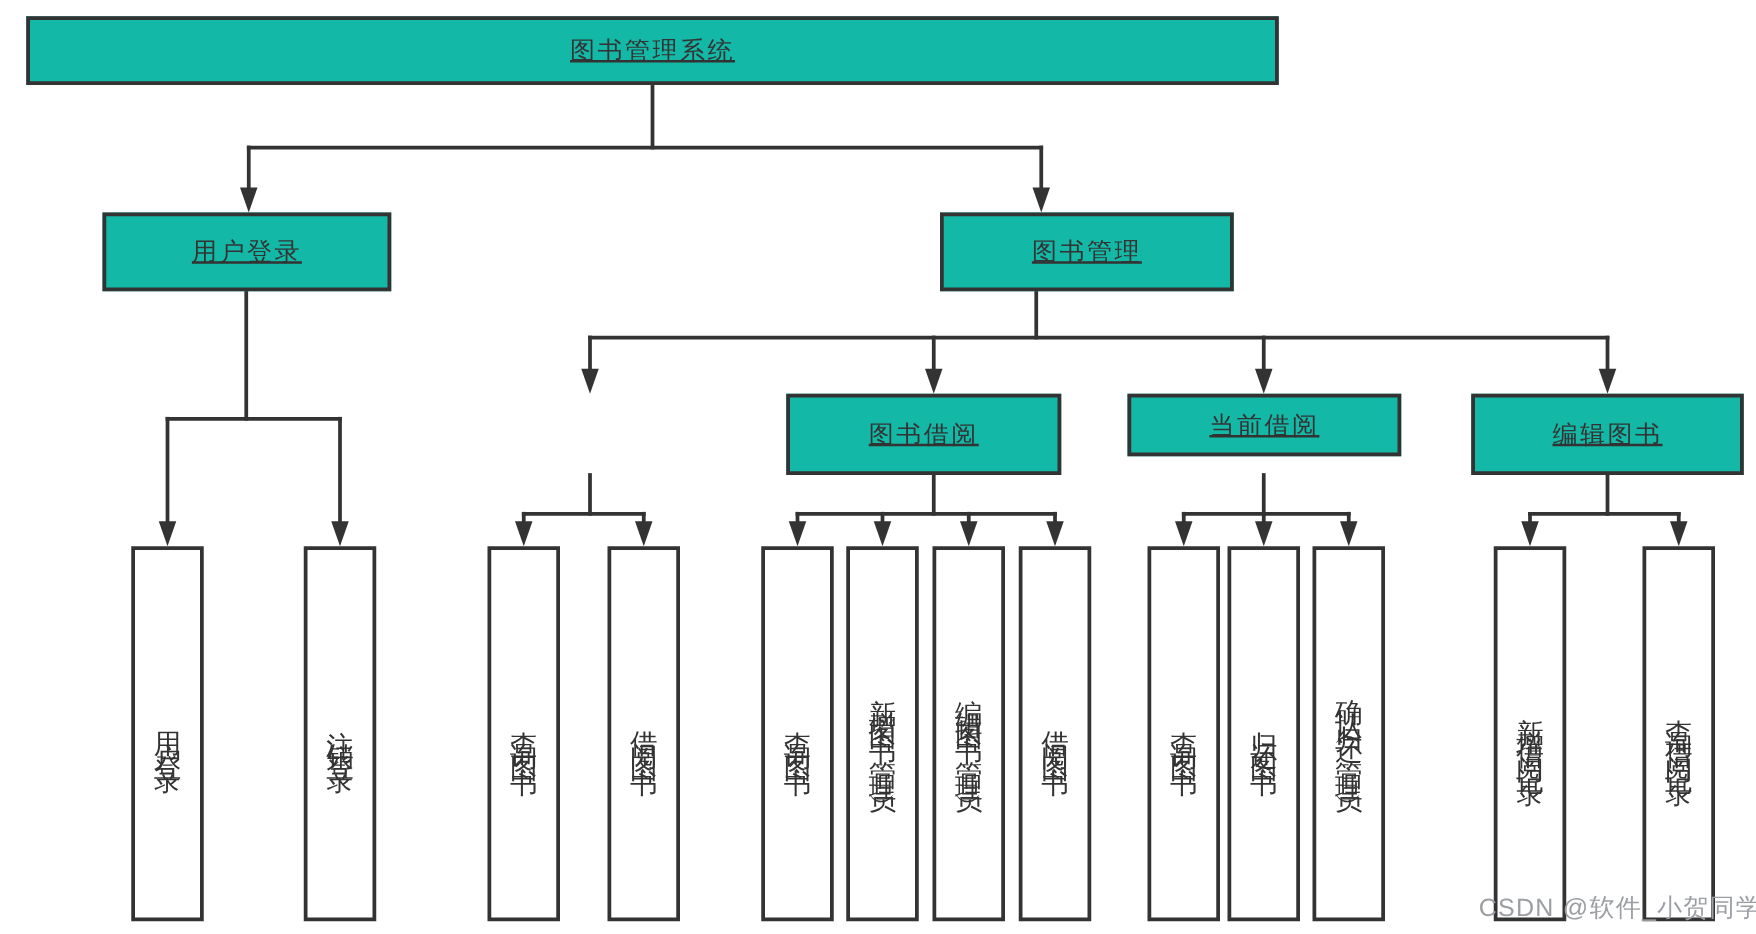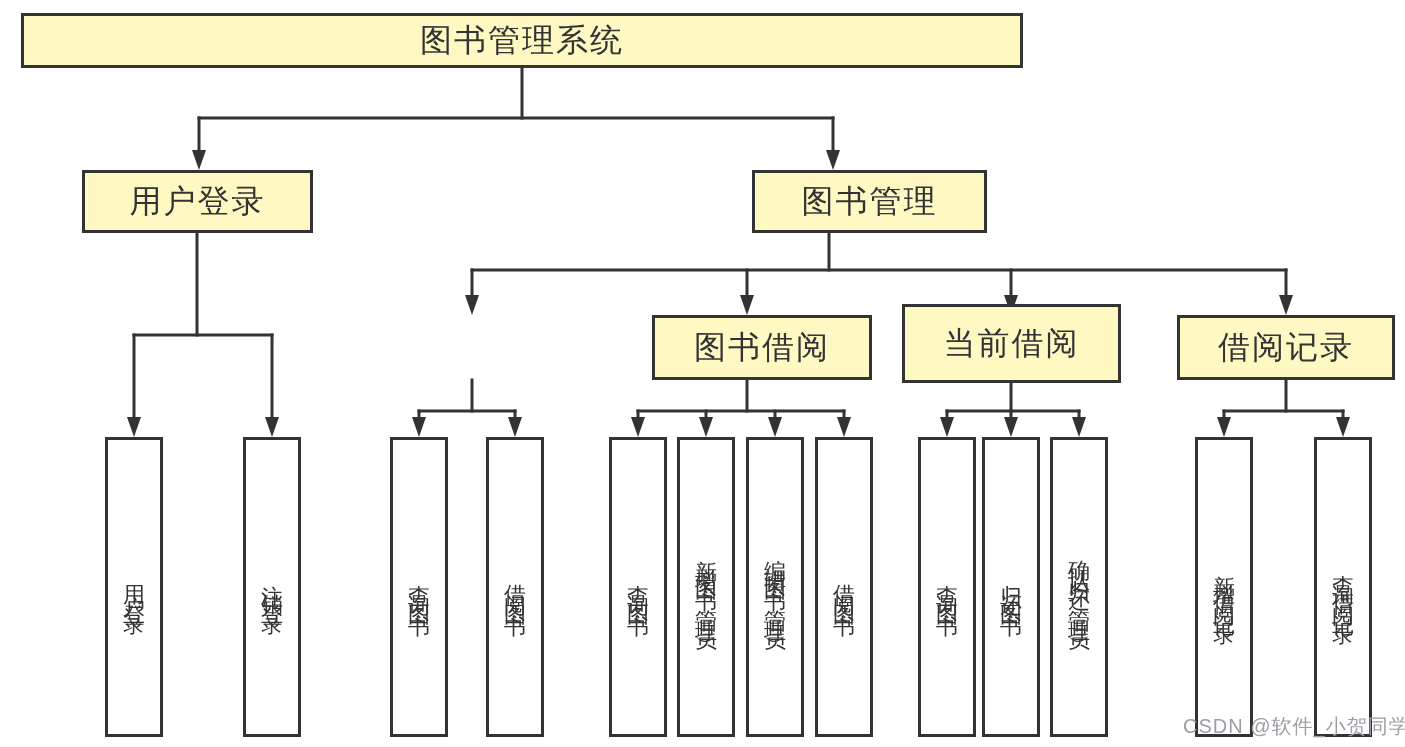--- a/index.html
+++ b/index.html
@@ -5,24 +5,24 @@
   :root { --line:#333333; --text:#333333; --wm:#9b9ea3; --bg:#ffffff; }
   html,body { margin:0; padding:0; background:var(--bg); }
   #canvas {
     position:relative; width:1405px; height:747px; background:var(--bg);
     font-family:"Liberation Sans", sans-serif; overflow:hidden;
   }
   #connectors { position:absolute; left:0; top:0; width:1405px; height:747px; }
   #connectors line { stroke:var(--line); stroke-width:3; stroke-linecap:square; }
   #connectors polygon { fill:var(--line); }
   .node {
-    position:absolute; box-sizing:border-box; background:#fef9c3;
+    position:absolute; box-sizing:border-box; background:#14b8a6;
     border:3px solid var(--line); color:var(--text);
     display:flex; align-items:center; justify-content:center;
-    font-size:32px; letter-spacing:2px; white-space:nowrap;
+    font-size:20px; letter-spacing:2px; white-space:nowrap;text-decoration:underline;
   }
   .vnode {
     position:absolute; box-sizing:border-box; background:#fff;
     border:3px solid var(--line); color:var(--text);
     display:flex; align-items:center; justify-content:center;
   }
   .vnode span {
     writing-mode:vertical-rl; text-orientation:mixed;
     font-size:22px; letter-spacing:10px; line-height:1;
   }
@@ -89,23 +89,23 @@
       <polygon points="1217,417 1231,417 1224,437"></polygon>
       <line x1="1343" y1="411" x2="1343" y2="421"></line>
       <polygon points="1336,417 1350,417 1343,437"></polygon>
     </svg>
 
   <div class="node" style="left:21px; top:13px; width:1002px; height:55px;">图书管理系统</div>
 
   <div class="node" style="left:82px; top:170px; width:231px; height:63px;">用户登录</div>
   <div class="node" style="left:752px; top:170px; width:235px; height:63px;">图书管理</div>
 
-  <div class="node" style="left:652px; top:315px; width:220px; height:65px;">图书借阅</div>
-  <div class="node" style="left:902px; top:304px; width:219px; height:79px;">当前借阅</div>
-  <div class="node" style="left:1177px; top:315px; width:218px; height:65px;">借阅记录</div>
+  <div class="node" style="left:629px; top:315px; width:220px; height:65px;">图书借阅</div>
+  <div class="node" style="left:902px; top:315px; width:219px; height:50px;">当前借阅</div>
+  <div class="node" style="left:1177px; top:315px; width:218px; height:65px;">编辑图书</div>
 
   <div class="vnode" style="left:105px; top:437px; width:58px; height:300px;">
     <span>用户登录</span>
     </div>
   <div class="vnode" style="left:243px; top:437px; width:58px; height:300px;">
     <span>注销登录</span>
     </div>
 
   <div class="vnode" style="left:390px; top:437px; width:58px; height:300px;">
     <span>查询图书</span>

